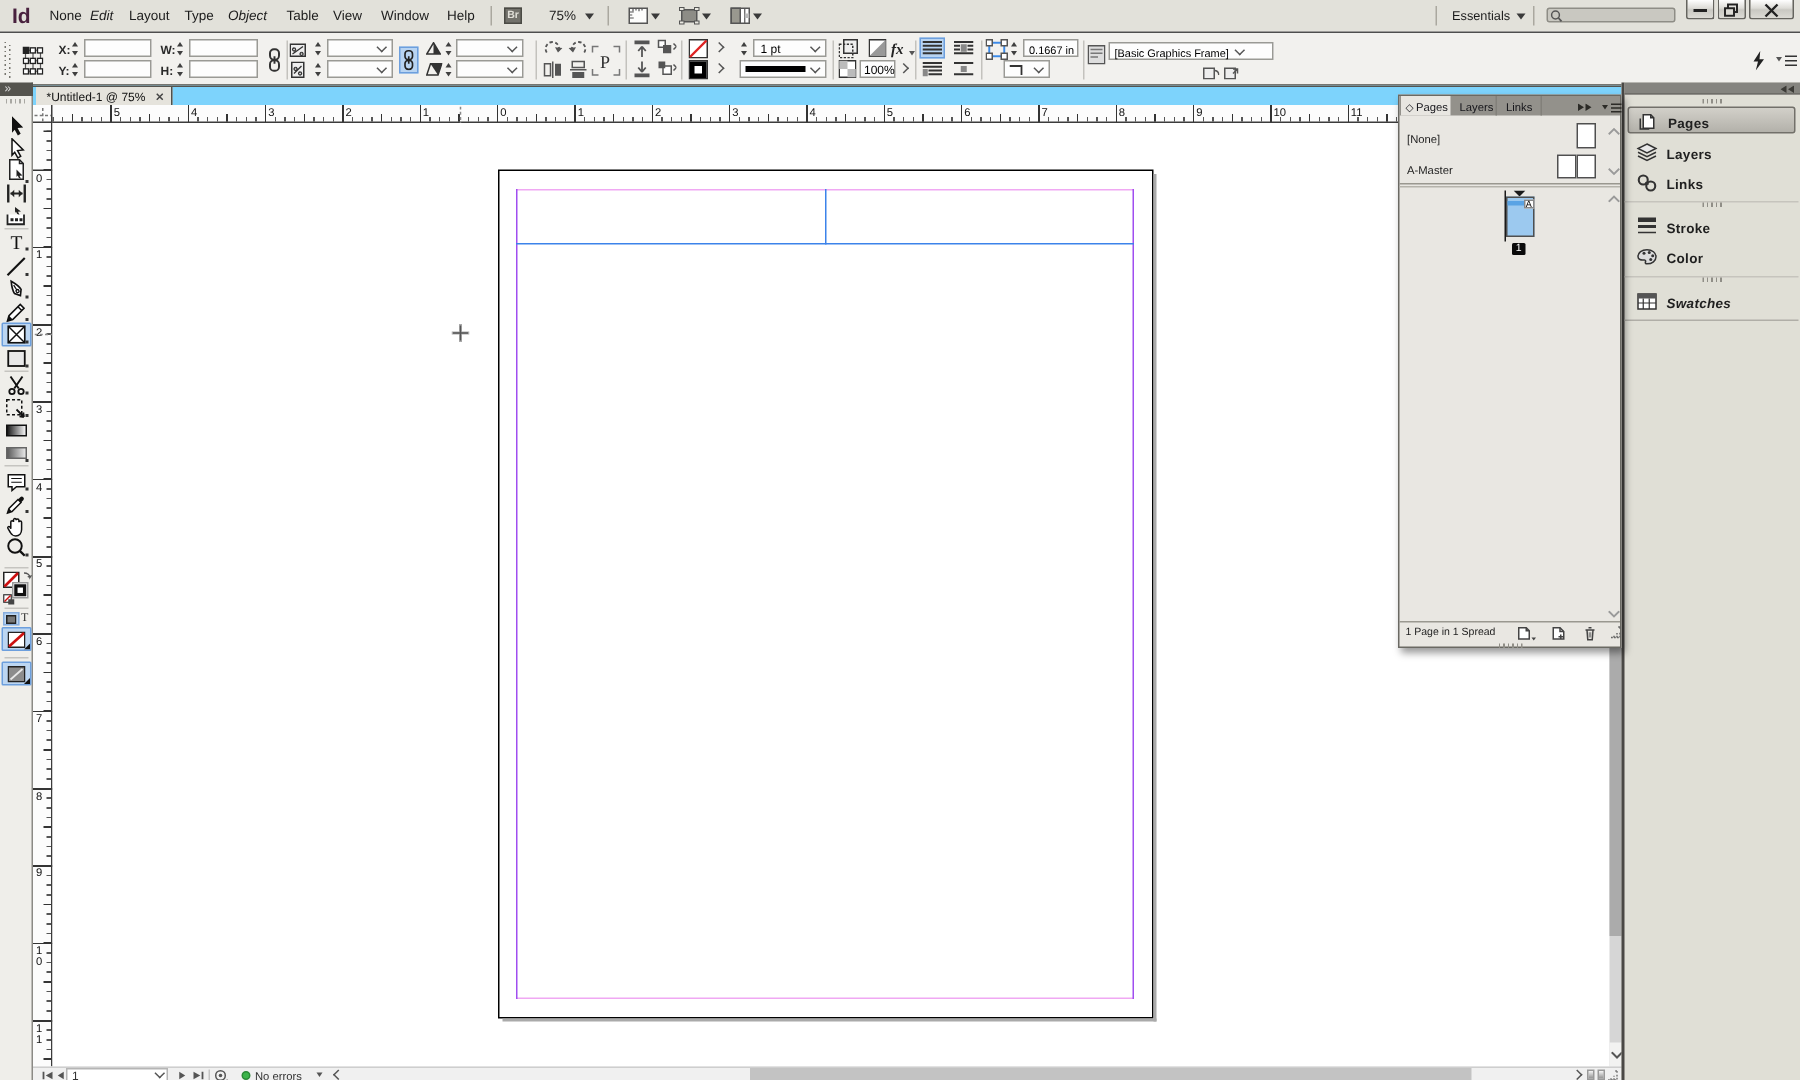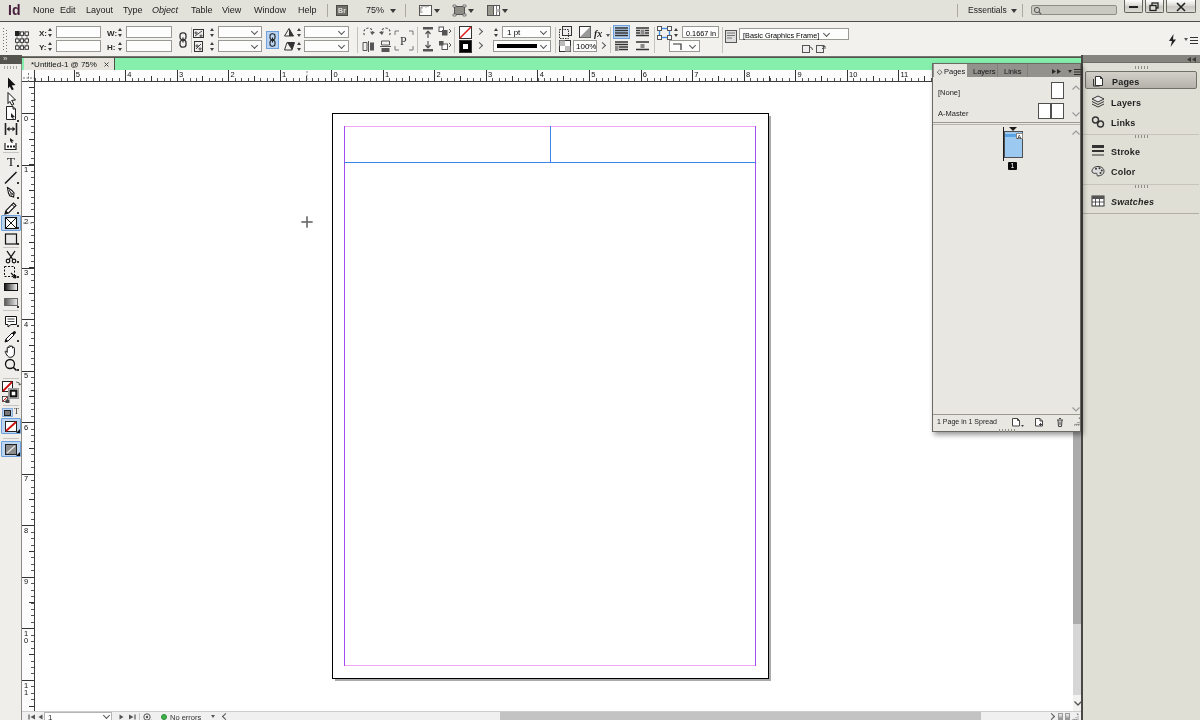--- a/index.html
+++ b/index.html
@@ -28,21 +28,21 @@
 #cpanel .r2{top:18px;}
 .spin{position:absolute;width:8px;height:13px;}
 .spin i{position:absolute;left:1px;width:0;height:0;border-left:2.6px solid transparent;border-right:2.6px solid transparent;}
 .spin i.u{top:2px;border-bottom:3.4px solid #3f3f3f;}
 .spin i.d{bottom:2px;border-top:3.4px solid #3f3f3f;}
 .ddv{position:absolute;width:0;height:0;border-left:2.8px solid transparent;border-right:2.8px solid transparent;border-top:3.5px solid #555;}
 .chev{position:absolute;width:5px;height:5px;border-right:1.4px solid #555;border-bottom:1.4px solid #555;transform:rotate(45deg);}
 .cpsep{position:absolute;top:5px;width:1px;height:26px;background:#c3c2bd;}
 
 
-#tabbar{left:22px;top:57px;width:1059px;height:13px;background:#86efac;border-top:1px solid #55544f;}
+#tabbar{left:22px;top:57px;width:1059px;height:13px;background:#7dd3fc;border-top:1px solid #55544f;}
 #doctab{position:absolute;left:2px;top:0px;width:91px;height:13px;background:#e5e3dc;border-right:1px solid #50504b;font-size:8px;color:#111;}
 
 
 #toolbar{left:0;top:55px;width:22px;height:665px;background:#efeeea;border-right:1px solid #8b8a85;}
 #toolhead{position:absolute;left:0;top:0;width:22px;height:9px;background:#55544f;color:#ddd;font-size:8px;line-height:8px;text-align:left;padding-left:3px;}
 .tool{position:absolute;left:3px;width:16px;height:14px;}
 .tsep{position:absolute;left:3px;width:16px;height:1px;background:#c5c4c0;}
 
 
 #hruler{left:22px;top:70px;width:1051px;height:12px;background:#fcfcfc;border-bottom:1px solid #3c3c3c;
@@ -93,21 +93,21 @@
 .ptab{position:absolute;top:0;height:13px;font-size:7.5px;color:#15151a;padding-top:3px;}
 #pgthumb{position:absolute;left:71px;top:67px;width:19px;height:27px;background:#9cc9ef;border:1px solid #4f4f4f;}
 </style>
 </head>
 <body>
 <div id="app">
 
   <div id="menubar" class="abs">
     <div id="idlogo">Id</div>
     <div class="menu" style="left:33px;">None</div>
-    <div class="menu" style="left:60px;">Edit</div>
+    <div class="menu" style="left:60px;font-style:italic;">Edit</div>
     <div class="menu" style="left:86px;">Layout</div>
     <div class="menu" style="left:123px;">Type</div>
     <div class="menu" style="left:152px;font-style:italic;">Object</div>
     <div class="menu" style="left:191px;">Table</div>
     <div class="menu" style="left:222px;text-align:center;">View</div>
     <div class="menu" style="left:254px;">Window</div>
     <div class="menu" style="left:298px;">Help</div>
     <div class="vsep" style="left:327px;top:4px;height:13px;"></div>
     <div id="brbox">Br</div>
     <div id="zoomtxt">75%</div>

